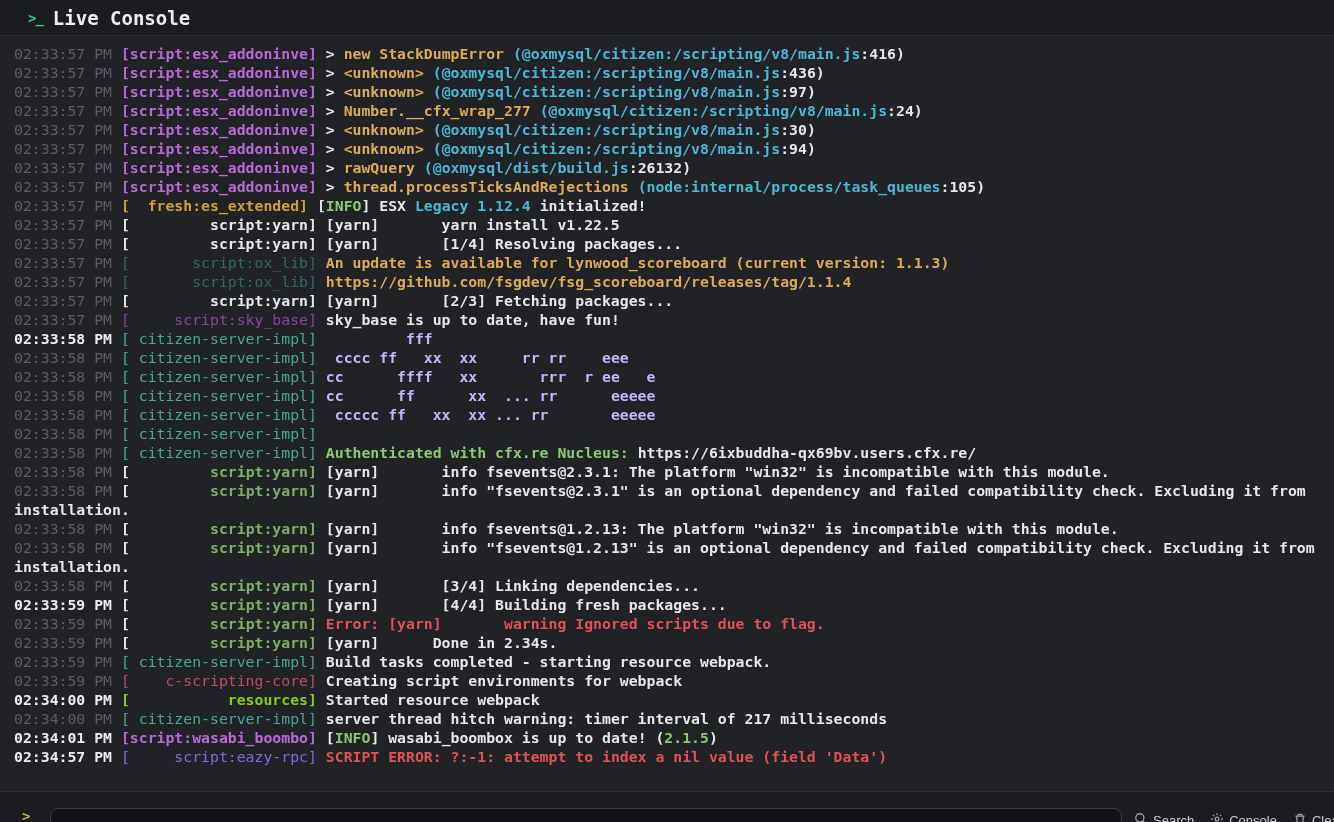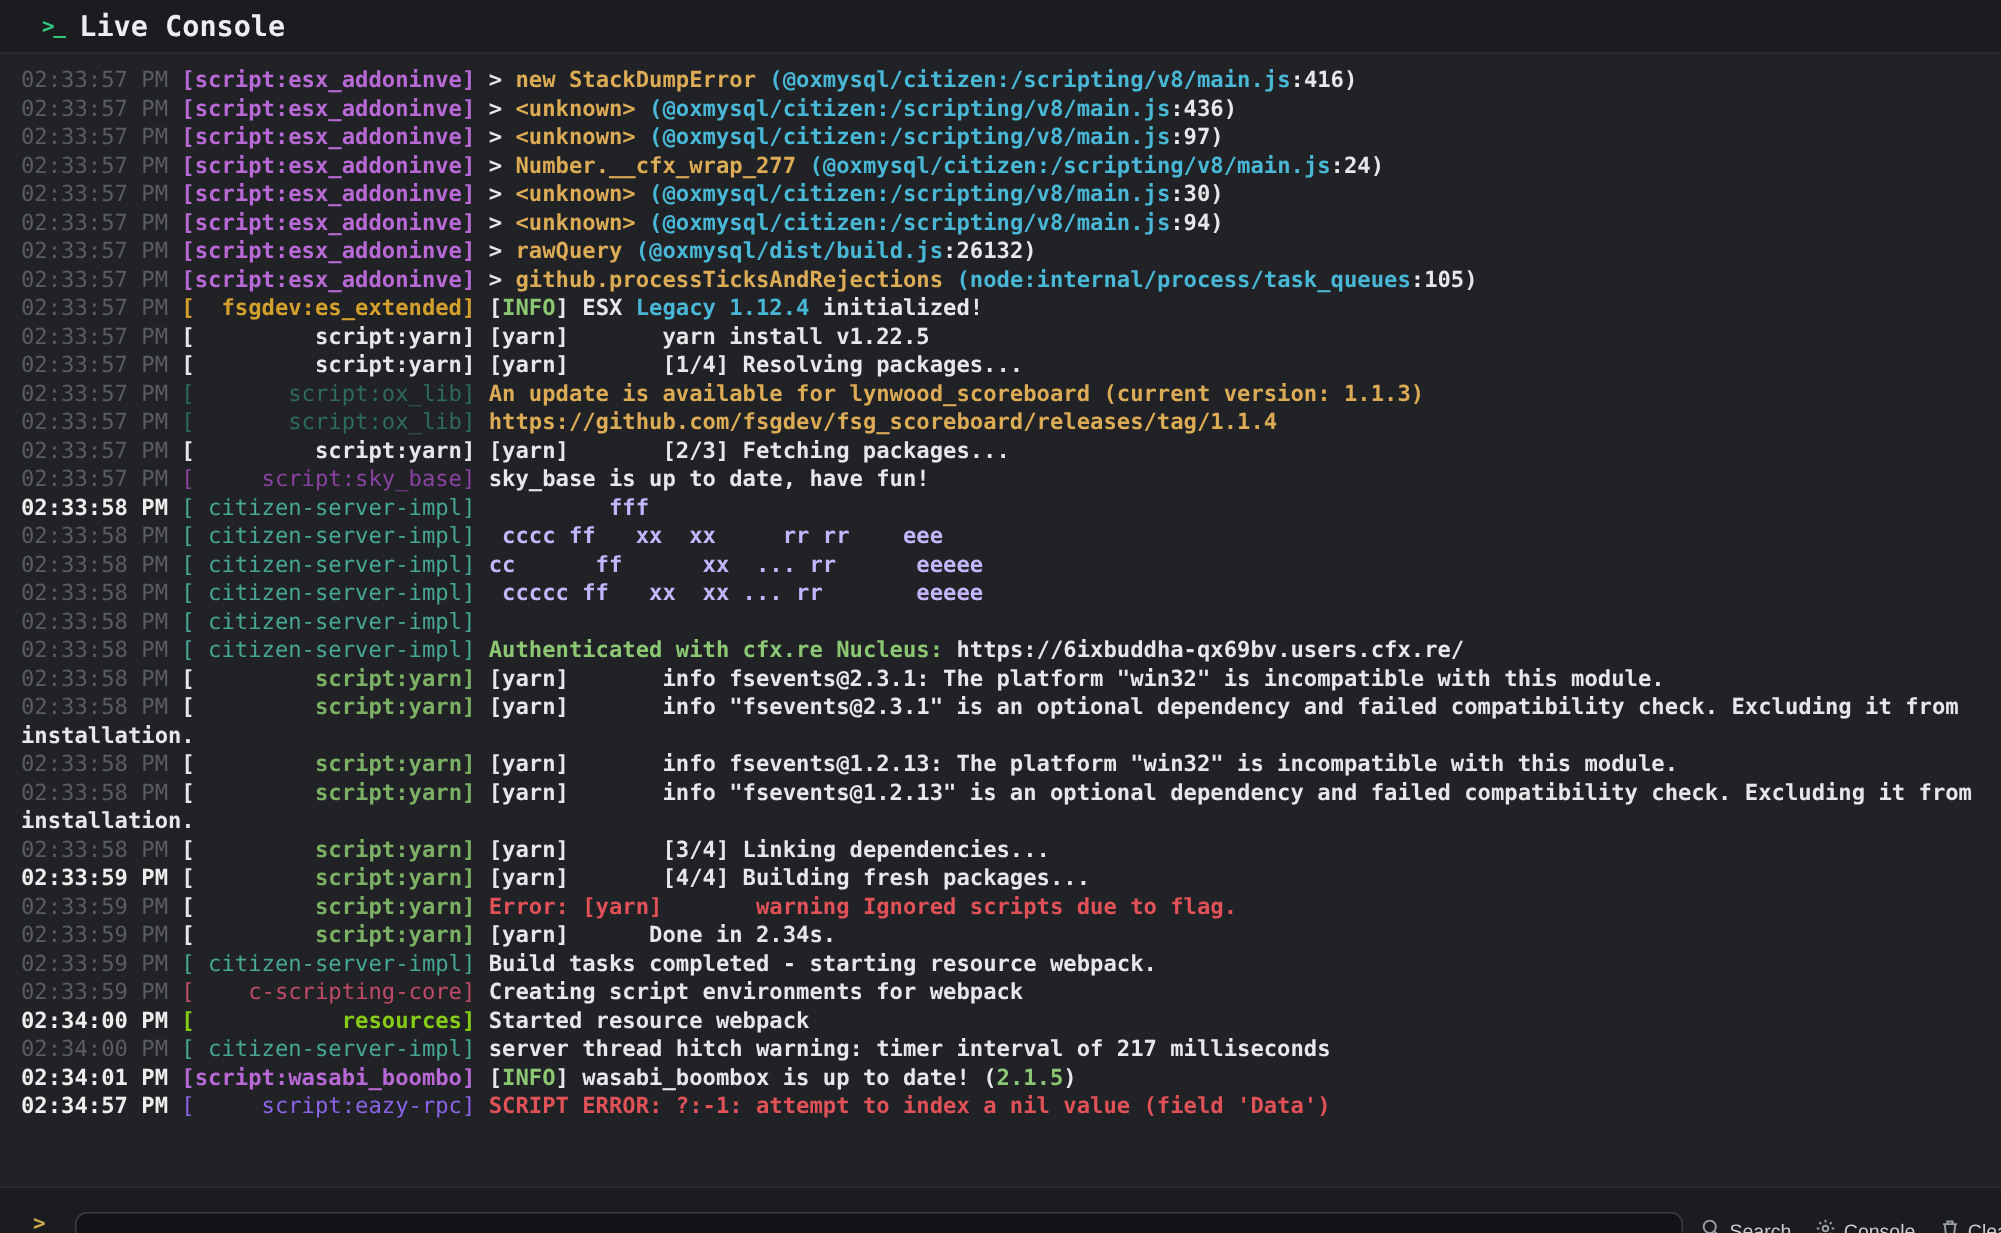--- a/index.html
+++ b/index.html
@@ -74,30 +74,31 @@
 </div>
 
 <div class="console">
     <div class="line"><span class="ts">02:33:57 PM </span><span class="c-p">[script:esx_addoninve]</span><span class="c-w"> &gt; </span><span class="c-y">new StackDumpError </span><span class="c-c">(@oxmysql/citizen:/scripting/v8/main.js</span><span class="c-w">:416)</span></div>
     <div class="line"><span class="ts">02:33:57 PM </span><span class="c-p">[script:esx_addoninve]</span><span class="c-w"> &gt; </span><span class="c-y">&lt;unknown&gt; </span><span class="c-c">(@oxmysql/citizen:/scripting/v8/main.js</span><span class="c-w">:436)</span></div>
     <div class="line"><span class="ts">02:33:57 PM </span><span class="c-p">[script:esx_addoninve]</span><span class="c-w"> &gt; </span><span class="c-y">&lt;unknown&gt; </span><span class="c-c">(@oxmysql/citizen:/scripting/v8/main.js</span><span class="c-w">:97)</span></div>
     <div class="line"><span class="ts">02:33:57 PM </span><span class="c-p">[script:esx_addoninve]</span><span class="c-w"> &gt; </span><span class="c-y">Number.__cfx_wrap_277 </span><span class="c-c">(@oxmysql/citizen:/scripting/v8/main.js</span><span class="c-w">:24)</span></div>
     <div class="line"><span class="ts">02:33:57 PM </span><span class="c-p">[script:esx_addoninve]</span><span class="c-w"> &gt; </span><span class="c-y">&lt;unknown&gt; </span><span class="c-c">(@oxmysql/citizen:/scripting/v8/main.js</span><span class="c-w">:30)</span></div>
     <div class="line"><span class="ts">02:33:57 PM </span><span class="c-p">[script:esx_addoninve]</span><span class="c-w"> &gt; </span><span class="c-y">&lt;unknown&gt; </span><span class="c-c">(@oxmysql/citizen:/scripting/v8/main.js</span><span class="c-w">:94)</span></div>
     <div class="line"><span class="ts">02:33:57 PM </span><span class="c-p">[script:esx_addoninve]</span><span class="c-w"> &gt; </span><span class="c-y">rawQuery </span><span class="c-c">(@oxmysql/dist/build.js</span><span class="c-w">:26132)</span></div>
-    <div class="line"><span class="ts">02:33:57 PM </span><span class="c-p">[script:esx_addoninve]</span><span class="c-w"> &gt; </span><span class="c-y">github.processTicksAndRejections </span><span class="c-c">(node:internal/process/task_queues</span><span class="c-w">:105)</span></div>
-    <div class="line"><span class="ts">02:33:57 PM </span><span class="c-g">[  fsgdev:es_extended]</span><span class="c-w"> [</span><span class="c-G">INFO</span><span class="c-w">] ESX </span><span class="c-c">Legacy 1.12.4</span><span class="c-w"> initialized!</span></div>
+    <div class="line"><span class="ts">02:33:57 PM </span><span class="c-p">[script:esx_addoninve]</span><span class="c-w"> &gt; </span><span class="c-y">thread.processTicksAndRejections </span><span class="c-c">(node:internal/process/task_queues</span><span class="c-w">:105)</span></div>
+    <div class="line"><span class="ts">02:33:57 PM </span><span class="c-g">[  fresh:es_extended]</span><span class="c-w"> [</span><span class="c-G">INFO</span><span class="c-w">] ESX </span><span class="c-c">Legacy 1.12.4</span><span class="c-w"> initialized!</span></div>
     <div class="line"><span class="ts">02:33:57 PM </span><span class="c-w">[         script:yarn] [yarn]       yarn install v1.22.5</span></div>
     <div class="line"><span class="ts">02:33:57 PM </span><span class="c-w">[         script:yarn] [yarn]       [1/4] Resolving packages...</span></div>
     <div class="line"><span class="ts">02:33:57 PM </span><span class="c-dt">[       script:ox_lib]</span><span class="c-y"> An update is available for lynwood_scoreboard (current version: 1.1.3)</span></div>
     <div class="line"><span class="ts">02:33:57 PM </span><span class="c-dt">[       script:ox_lib]</span><span class="c-y"> https://github.com/fsgdev/fsg_scoreboard/releases/tag/1.1.4</span></div>
     <div class="line"><span class="ts">02:33:57 PM </span><span class="c-w">[         script:yarn] [yarn]       [2/3] Fetching packages...</span></div>
     <div class="line"><span class="ts">02:33:57 PM </span><span class="c-dp">[     script:sky_base]</span><span class="c-w"> sky_base is up to date, have fun!</span></div>
     <div class="line"><span class="ts bright">02:33:58 PM </span><span class="c-t">[ citizen-server-impl]</span><span class="c-pk">          fff</span></div>
     <div class="line"><span class="ts">02:33:58 PM </span><span class="c-t">[ citizen-server-impl]</span><span class="c-pk">  cccc ff   xx  xx     rr rr    eee</span></div>
+    <div class="line"><span class="ts">02:33:58 PM </span><span class="c-t">[ citizen-server-impl]</span><span class="c-pk"> cc      ffff   xx       rrr  r ee   e</span></div>
     <div class="line"><span class="ts">02:33:58 PM </span><span class="c-t">[ citizen-server-impl]</span><span class="c-pk"> cc      ff      xx  ... rr      eeeee</span></div>
     <div class="line"><span class="ts">02:33:58 PM </span><span class="c-t">[ citizen-server-impl]</span><span class="c-pk">  ccccc ff   xx  xx ... rr       eeeee</span></div>
     <div class="line"><span class="ts">02:33:58 PM </span><span class="c-t">[ citizen-server-impl]</span></div>
     <div class="line"><span class="ts">02:33:58 PM </span><span class="c-t">[ citizen-server-impl]</span><span class="c-G"> Authenticated with cfx.re Nucleus: </span><span class="c-w">https://6ixbuddha-qx69bv.users.cfx.re/</span></div>
     <div class="line"><span class="ts">02:33:58 PM </span><span class="c-w">[         </span><span class="c-gy">script:yarn]</span><span class="c-w"> [yarn]       info fsevents@2.3.1: The platform "win32" is incompatible with this module.</span></div>
     <div class="line"><span class="ts">02:33:58 PM </span><span class="c-w">[         </span><span class="c-gy">script:yarn]</span><span class="c-w"> [yarn]       info "fsevents@2.3.1" is an optional dependency and failed compatibility check. Excluding it from installation.</span></div>
     <div class="line"><span class="ts">02:33:58 PM </span><span class="c-w">[         </span><span class="c-gy">script:yarn]</span><span class="c-w"> [yarn]       info fsevents@1.2.13: The platform "win32" is incompatible with this module.</span></div>
     <div class="line"><span class="ts">02:33:58 PM </span><span class="c-w">[         </span><span class="c-gy">script:yarn]</span><span class="c-w"> [yarn]       info "fsevents@1.2.13" is an optional dependency and failed compatibility check. Excluding it from installation.</span></div>
     <div class="line"><span class="ts">02:33:58 PM </span><span class="c-w">[         </span><span class="c-gy">script:yarn]</span><span class="c-w"> [yarn]       [3/4] Linking dependencies...</span></div>
     <div class="line"><span class="ts bright">02:33:59 PM </span><span class="c-w">[         </span><span class="c-gy">script:yarn]</span><span class="c-w"> [yarn]       [4/4] Building fresh packages...</span></div>

